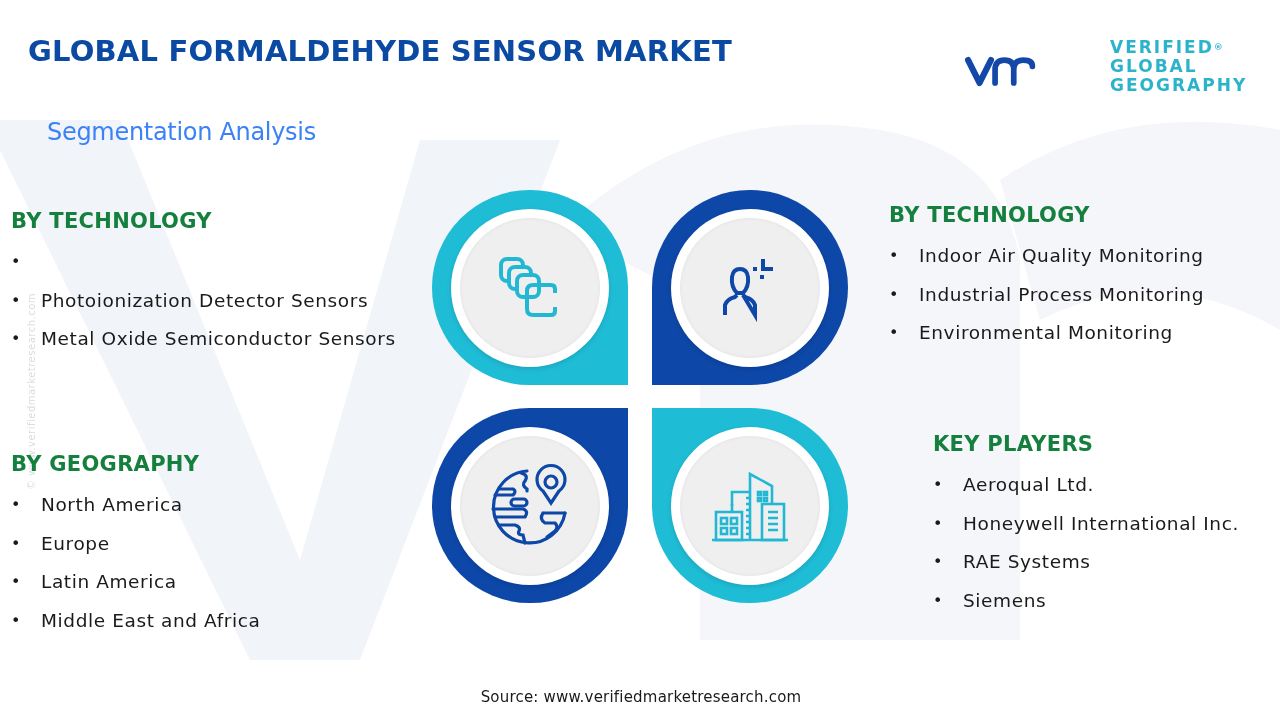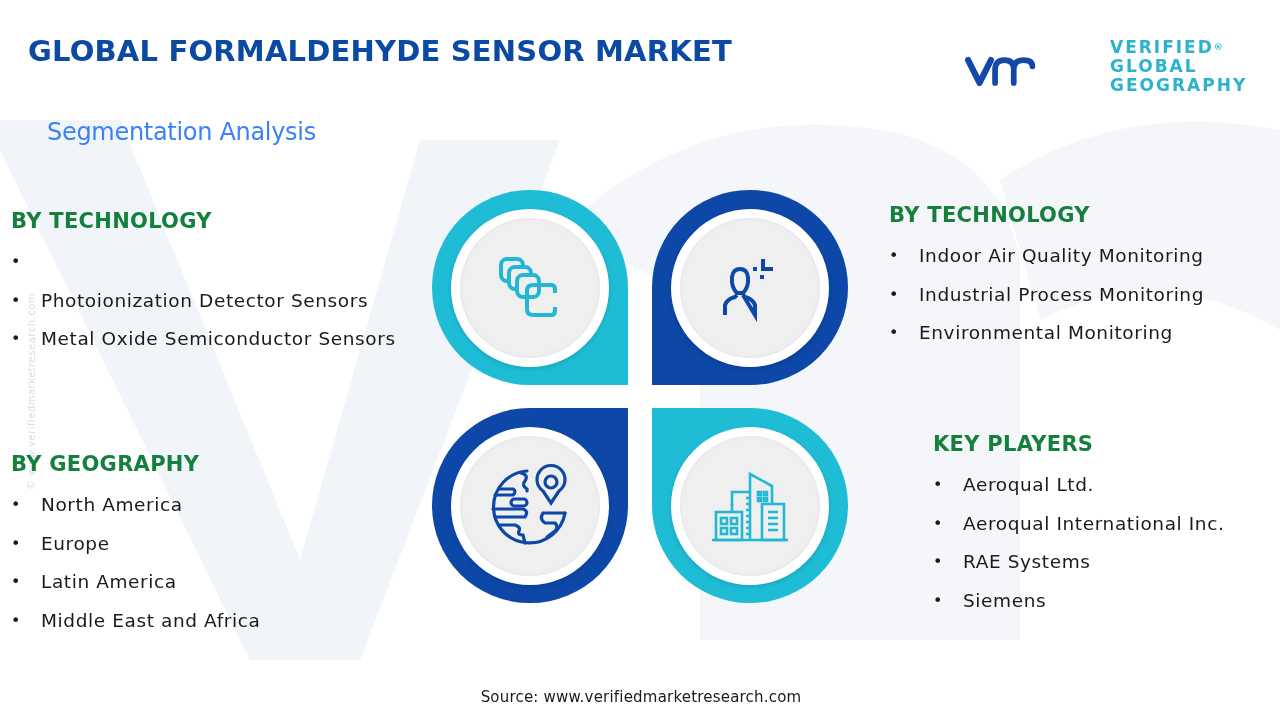--- a/index.html
+++ b/index.html
@@ -71,21 +71,21 @@
     <li><span class="bullet">•</span><span>Europe</span></li>
     <li><span class="bullet">•</span><span>Latin America</span></li>
     <li><span class="bullet">•</span><span>Middle East and Africa</span></li>
   </ul>
 </div>
 
 <div class="seg" style="left:889px; top:432px;margin-left:44px;">
   <h2>KEY PLAYERS</h2>
   <ul style="margin-top:10px;">
     <li><span class="bullet">•</span><span>Aeroqual Ltd.</span></li>
-    <li><span class="bullet">•</span><span>Aeroqual International Inc.</span></li>
+    <li><span class="bullet">•</span><span>Honeywell International Inc.</span></li>
     <li><span class="bullet">•</span><span>RAE Systems</span></li>
     <li><span class="bullet">•</span><span>Siemens</span></li>
   </ul>
 </div>
 
 <div class="quad" style="left:432px; top:190px; background:#1fbcd6; border-radius:98px 98px 0 98px;">
   <div class="inner-ring">
     <div class="inner">
       <svg class="icon" width="70" height="70" viewBox="0 0 70 70" fill="none" stroke="#22b8d4" stroke-width="4" stroke-linejoin="round">
         <rect x="6" y="6" width="22" height="22" rx="6" fill="#efefef"></rect>

